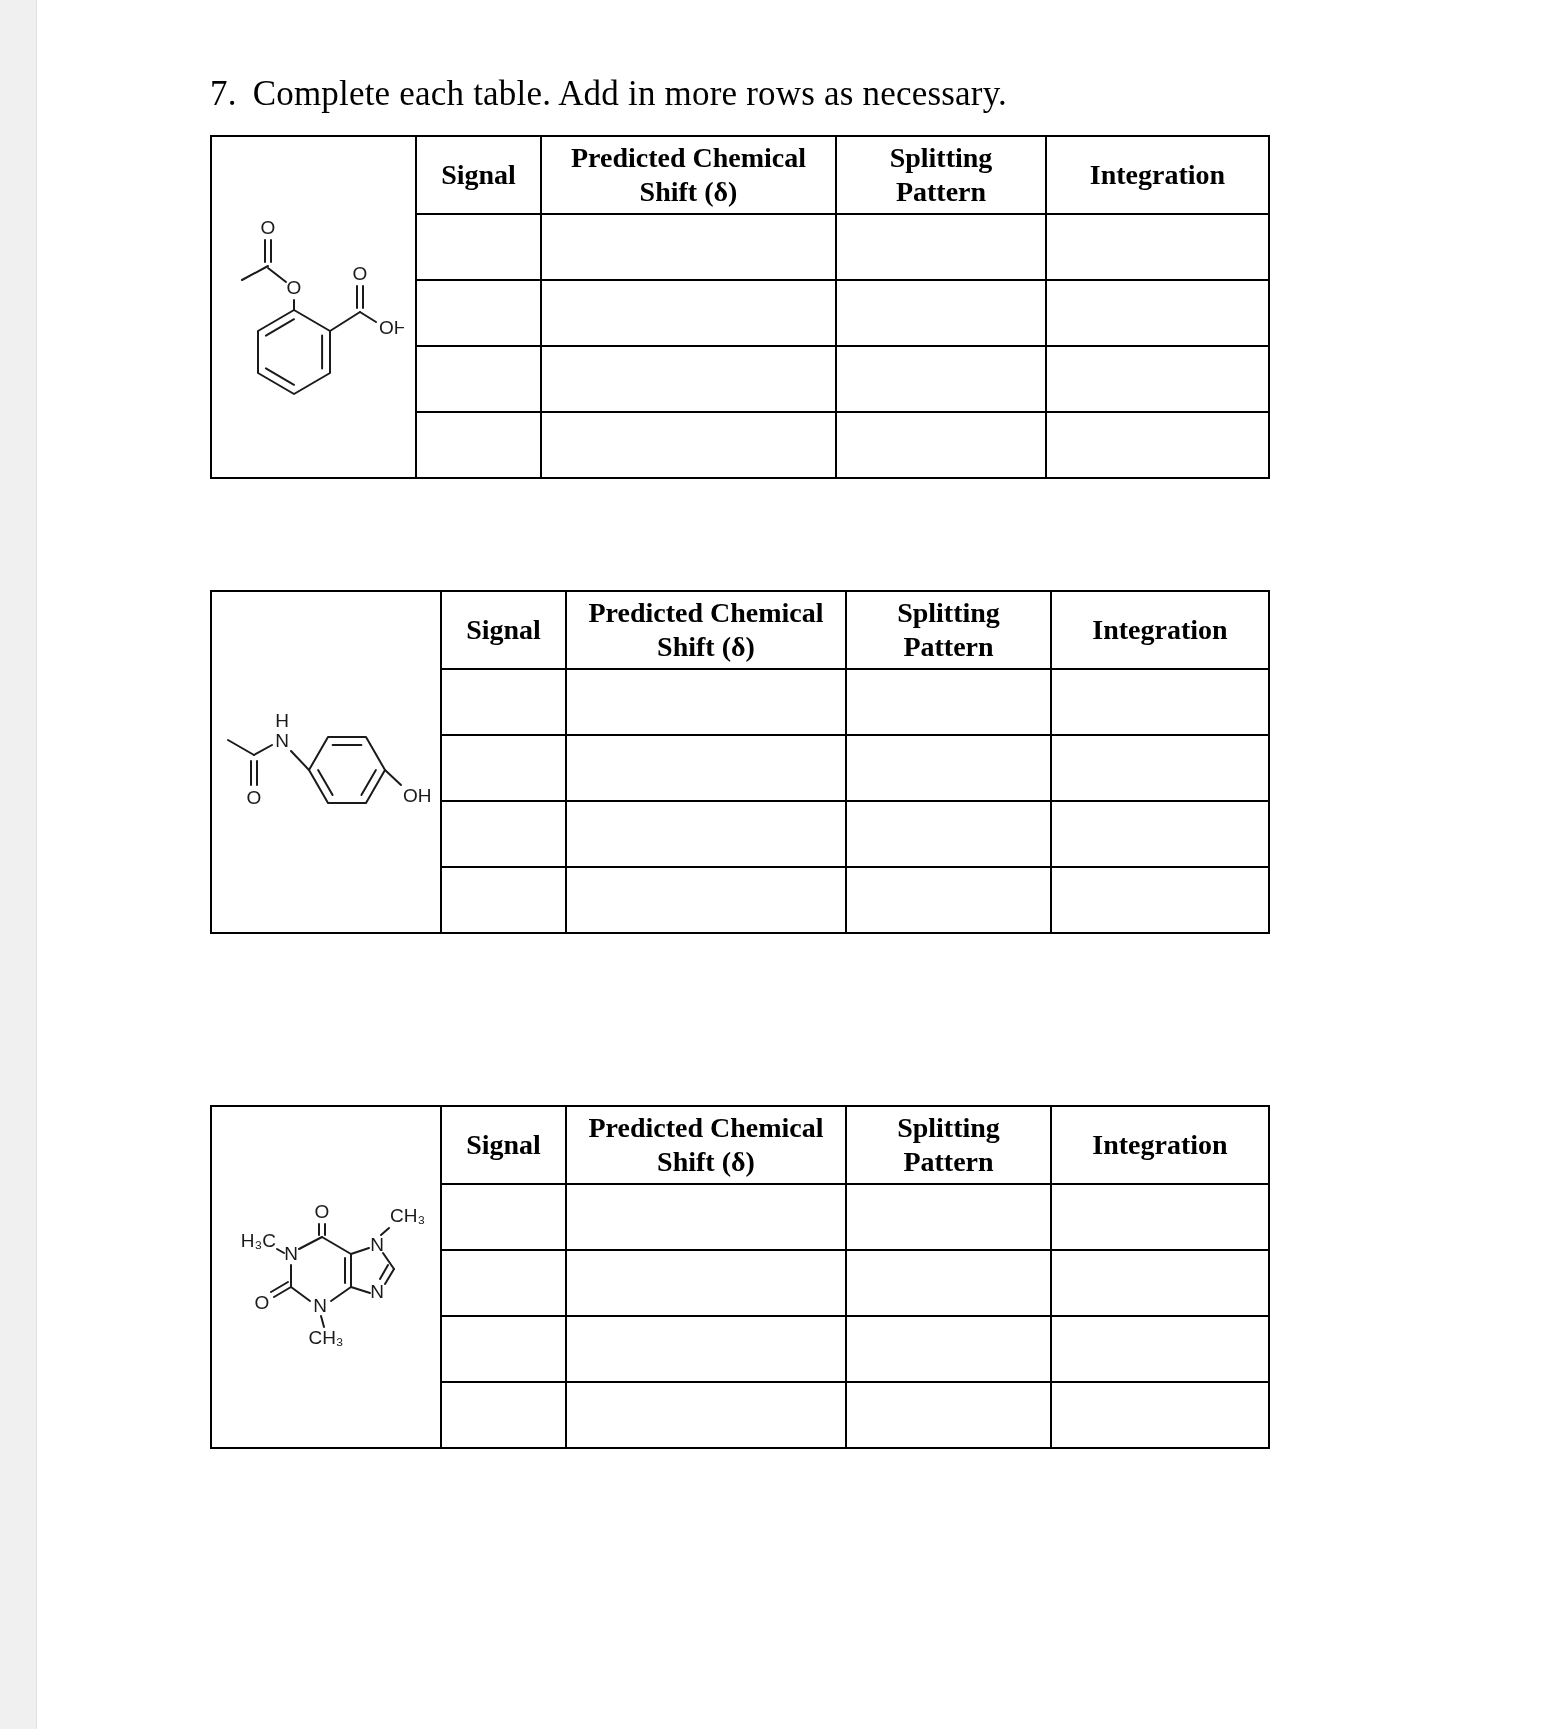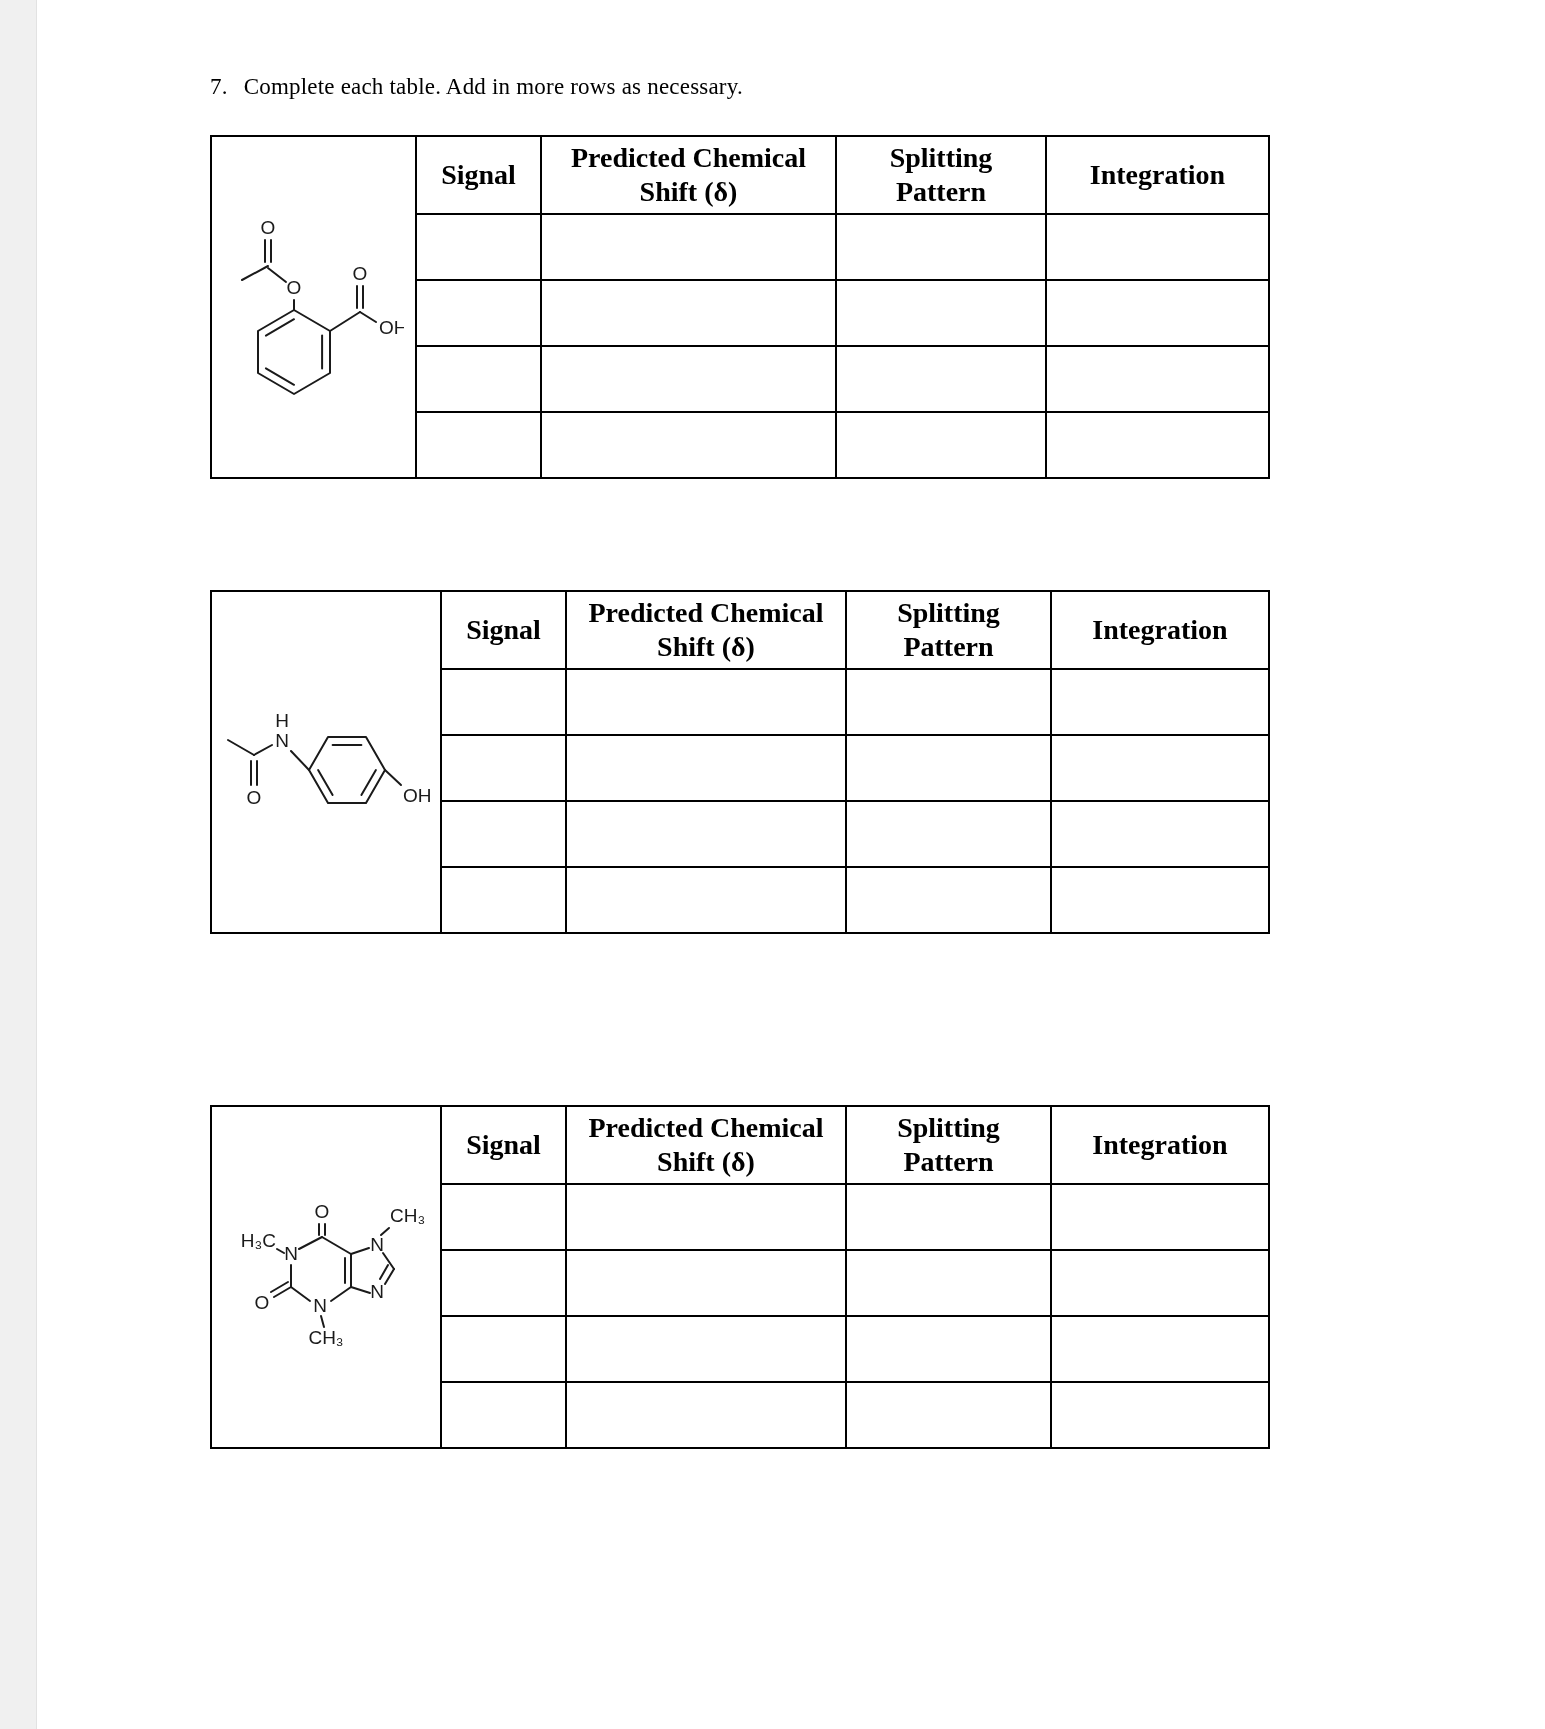--- a/index.html
+++ b/index.html
@@ -16,21 +16,21 @@
     position: absolute;
     left: 0; top: 0;
     width: 37px; height: 1729px;
     background: #f0f0f0;
     border-right: 1px solid #e2e2e2;
   }
   .title {
     position: absolute;
     left: 210px;
     top: 74px;
-    font-size: 23px;
+    font-size: 35px;
     letter-spacing: 0.2px;
     white-space: nowrap;
     font-family: Liberation Serif, serif;
   }
   .title .num { display: inline-block; margin-right: 16px; }
 
   table.nmr {
     position: absolute;
     border-collapse: collapse;
     table-layout: fixed;

